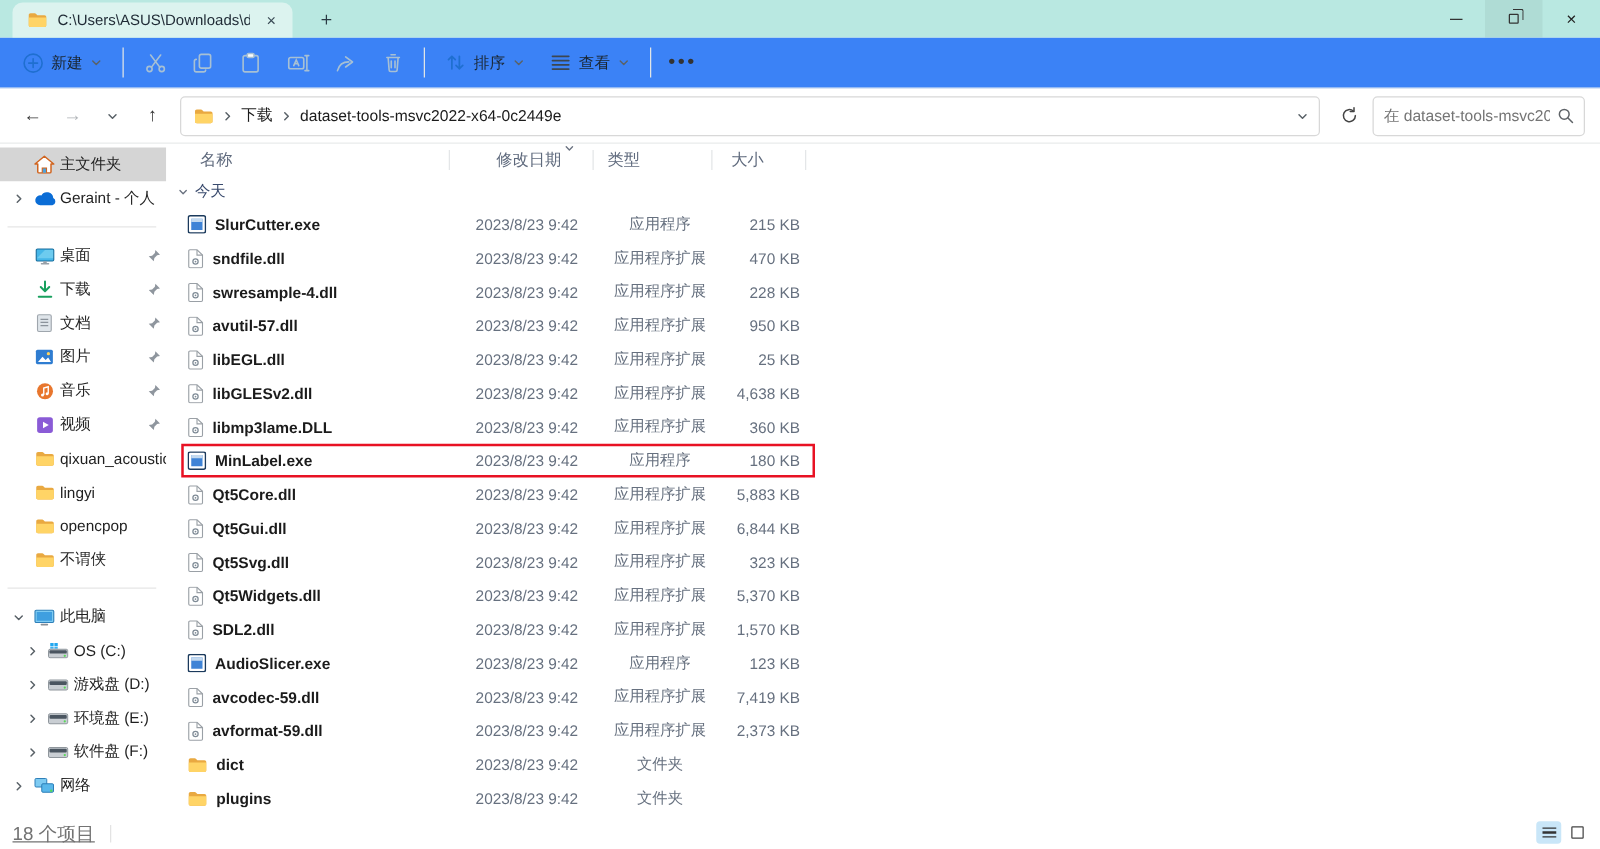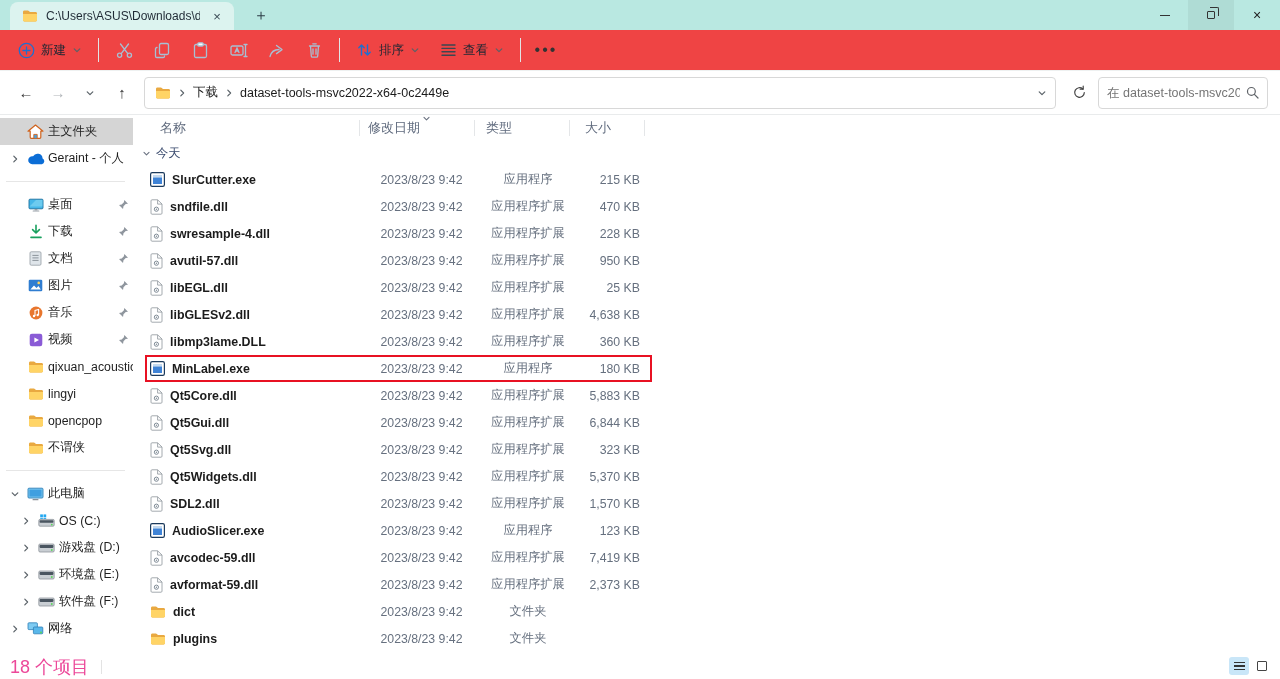--- a/index.html
+++ b/index.html
@@ -18,21 +18,21 @@
   .win-controls { position:absolute; right:0; top:0; height:30px; display:flex; }
   .win-btn { width:46px; height:30px; display:flex; align-items:center; justify-content:center; }
   .win-btn.restore-btn { background:rgba(0,0,0,0.05); }
   .glyph-min { width:10px; border-top:1.2px solid #333; display:block; }
   .glyph-restore { width:8px; height:8px; border:1.1px solid #333; border-radius:1px; position:relative; background:transparent; }
   .glyph-restore::before { content:""; position:absolute; left:2px; bottom:2px; width:8px; height:8px;
     border:1.1px solid #333; border-left:none; border-bottom:none; border-radius:0 2px 0 0; }
   .glyph-close { font-size:14px; color:#222; line-height:1; }
 
   
-  .commandbar { height:41px; background:#ef4444; border-bottom:1px solid #eef1f1; display:flex; align-items:center; padding:0 8px; }
+  .commandbar { height:41px; background:#3b82f6; border-bottom:1px solid #eef1f1; display:flex; align-items:center; padding:0 8px; }
   .cmd-btn { display:flex; align-items:center; gap:6px; padding:0 10px; height:32px; border-radius:4px; color:#1b2733; }
   .cmd-icon-btn { width:38px; height:32px; display:flex; align-items:center; justify-content:center; }
   .cmd-sep { width:1px; height:24px; background:#e1e5e6; margin:0 6px; }
   .cmd-label { font-size:12.5px; }
   .chev { display:inline-flex; align-items:center; }
   .more-dots { font-size:16px; letter-spacing:2px; color:#333; line-height:0.4; }
 
   
   .addressbar { height:44px; background:#fff; border-bottom:1px solid #e9ebec; display:flex; align-items:center; padding:0 12px; gap:4px; }
   .nav-btn { width:28px; height:28px; display:flex; align-items:center; justify-content:center; font-size:15px; border-radius:4px; }
@@ -57,39 +57,39 @@
   .side-icon { width:21px; display:inline-flex; justify-content:flex-start; flex-shrink:0; }
   .side-label { font-size:12.3px; color:#1f1f1f; white-space:nowrap; overflow:hidden; flex:1; }
   .side-pin { width:16px; display:inline-flex; justify-content:center; margin-right:2px; flex-shrink:0; }
   .side-divider { height:1px; background:#e6e6e6; margin:9px 8px 9px 6px; }
 
   .content { flex:1; padding-left:14px; position:relative; }
   .list-header { display:grid; grid-template-columns:213px 115px 95px 75px; height:26px; align-items:center; }
   .hcell { position:relative; font-size:13px; color:#5f6a7d; height:100%; display:flex; align-items:center;text-align:center; }
   .hcell::after { content:""; position:absolute; right:0; top:5px; bottom:5px; width:1px; background:#e4e6e8; }
   .hcell.h-name { padding-left:13px; }
-  .hcell.h-date { padding-left:8px; }
+  .hcell.h-date { padding-left:8px;margin-left:29px; }
   .hcell.h-type { padding-left:11px; }
   .hcell.h-size { padding-left:15px; }
   .sort-indicator { position:absolute; top:-1px; left:62px; }
 
   .group-header { display:flex; align-items:center; gap:5px; height:25px; margin-left:-5px; color:#394a6d; font-size:12.3px; }
 
   .rows { }
   .row { display:grid; grid-template-columns:213px 115px 95px 75px; height:27px; align-items:center; position:relative; width:498px; }
   .row.highlighted::after { content:""; position:absolute; top:0; bottom:0; left:-2px; right:-7px; border:2px solid #e81123; pointer-events:none; }
   .cell-name { display:flex; align-items:center; gap:7px; padding-left:3px; overflow:hidden; }
   .cell-name .fname { font-size:12.4px; color:#1b1b1b; white-space:nowrap;font-weight:bold; }
   .cell-date, .cell-type { font-size:12.3px; color:#66707f;text-align:center; }
   .cell-date { padding-left:8px; } .cell-type { padding-left:11px; }
   .cell-size { font-size:12.3px; color:#66707f; text-align:right; padding-right:5px; }
 
   
   .statusbar { height:24px; display:flex; align-items:center; padding:0 10px; position:relative; }
-  .status-count { font-size:18px; color:#ec4899; }
+  .status-count { font-size:15px; color:#737373;text-decoration:underline; }
   .status-sep { width:1px; height:14px; background:#e3e3e3; margin-left:12px; }
   .view-toggles { position:absolute; right:8px; top:2px; display:flex; gap:3px; }
   .vt-btn { width:20px; height:18px; display:flex; align-items:center; justify-content:center; border-radius:3px; }
   .vt-btn.active { background:#c9e6f8; }
   .vt-lines { display:flex; flex-direction:column; gap:2px; }
   .vt-lines span { width:11px; height:1.4px; background:#333; display:block; }
   .vt-square { width:10px; height:10px; border:1.4px solid #444; border-radius:1px; }
 
   .ico { display:inline-flex; align-items:center; justify-content:center; line-height:0; }
   .ico svg { display:block; }

